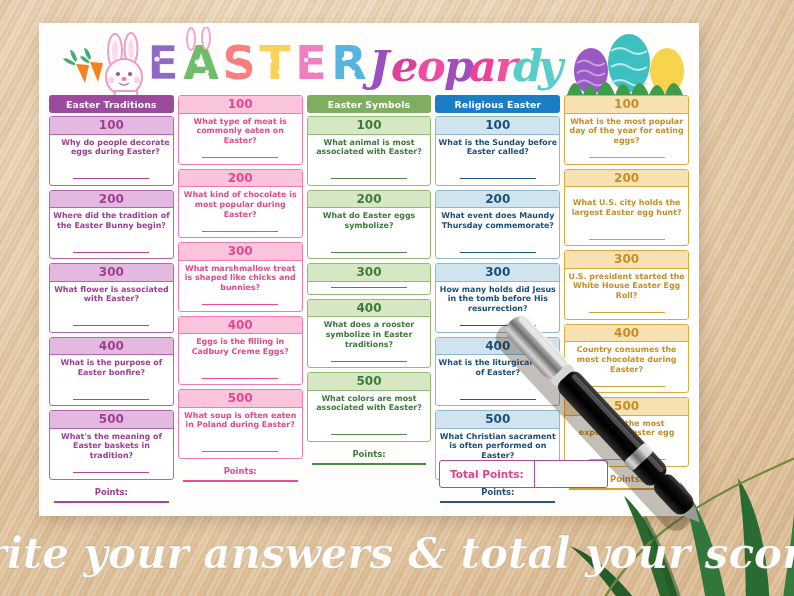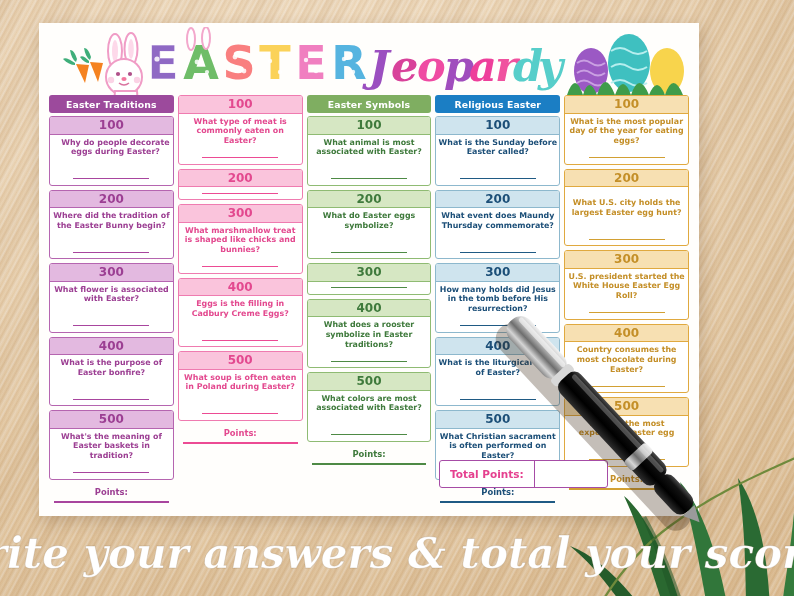--- a/index.html
+++ b/index.html
@@ -334,20 +334,21 @@
       <div class="column">
         <div class="card" style="border-color: rgb(239, 123, 176);">
           <div class="card-value" style="background: rgb(250, 196, 220); color: rgb(227, 73, 143); border-bottom-color: rgb(239, 123, 176);">100</div>
           <div class="card-q" style="color: rgb(227, 73, 143);">What type of meat is commonly eaten on Easter?</div>
           <div class="card-line">
             <i style="border-top-color: rgb(236, 75, 148);"></i>
           </div>
         </div>
         <div class="card" style="border-color: rgb(239, 123, 176);">
           <div class="card-value" style="background: rgb(250, 196, 220); color: rgb(227, 73, 143); border-bottom-color: rgb(239, 123, 176);">200</div>
+          <div class="card-q" style="color: rgb(227, 73, 143);">What kind of chocolate is most popular during Easter?</div>
           <div class="card-line">
             <i style="border-top-color: rgb(236, 75, 148);"></i>
           </div>
         </div>
         <div class="card" style="border-color: rgb(239, 123, 176);">
           <div class="card-value" style="background: rgb(250, 196, 220); color: rgb(227, 73, 143); border-bottom-color: rgb(239, 123, 176);">300</div>
           <div class="card-q" style="color: rgb(227, 73, 143);">What marshmallow treat is shaped like chicks and bunnies?</div>
           <div class="card-line">
             <i style="border-top-color: rgb(236, 75, 148);"></i>
           </div>

